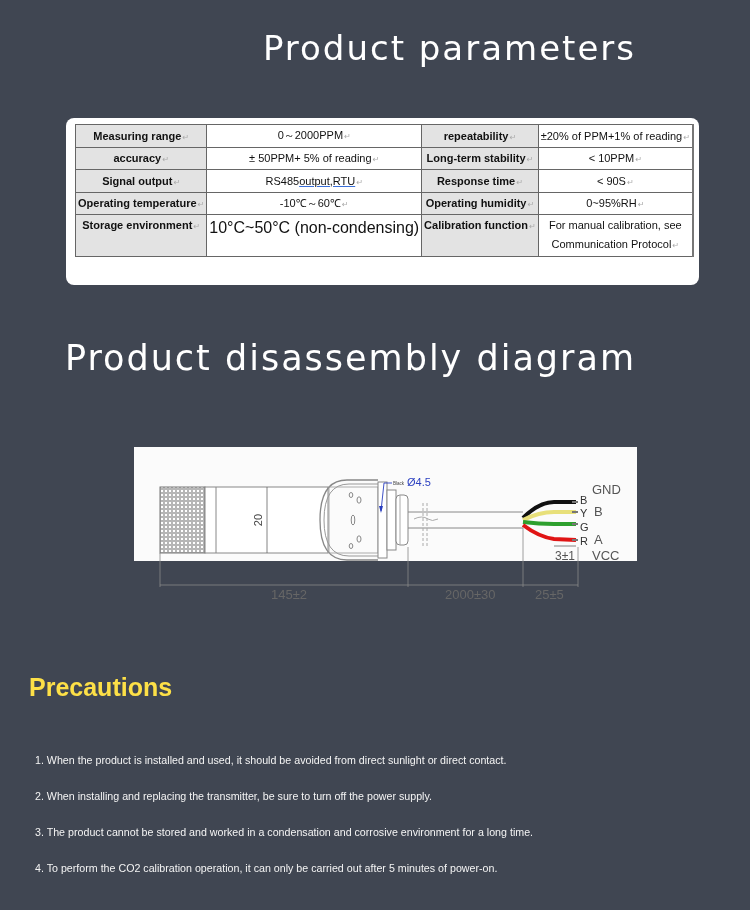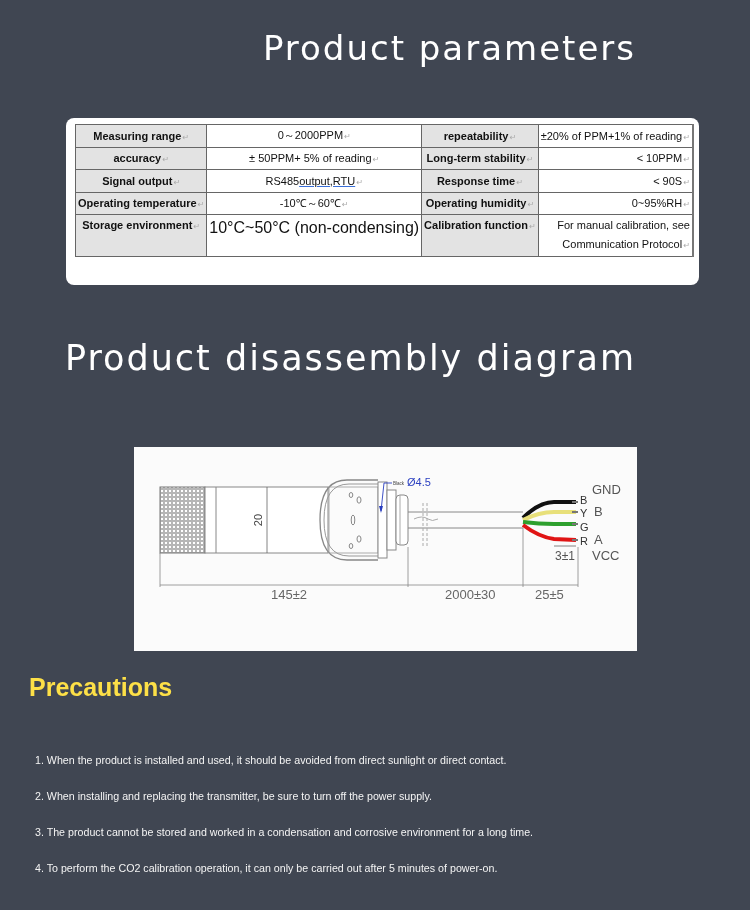--- a/index.html
+++ b/index.html
@@ -45,31 +45,31 @@
       text-align: center;
       height: 22.5px;
       padding: 0 2px;
       white-space: nowrap;
     }
     table.spec td.k { background: #e3e3e3; font-weight: bold; }
     table.spec td.v { background: #ffffff; }
     table.spec td.c1 { width: 148px; }
     table.spec td.c2 { width: 124px; }
     table.spec td.c3 { width: 139px; }
-    table.spec td.c4 { width: 179px; text-align: right; }
+    table.spec td.c4 { width: 179px; }
     table.spec tr.tall td { height: 42px; vertical-align: top; padding-top: 4px; }
     table.spec tr.tall td.v.wrap { white-space: normal; line-height: 19px; padding-top: 1px; }
     .rm { color: #aaa; font-size: 8px; font-weight: normal; margin-left: 1px; }
     .ul { text-decoration: underline; text-decoration-color: #3a6fd8; }
 
     
     .diagram {
       position: absolute;
       left: 134px; top: 447px;
-      width: 503px; height: 204px;
+      width: 503px; height: 114px;
       background: #fbfbfb;
     }
     .diagram svg { display: block; }
 
     
     #title-precautions {
       position: absolute;
       left: 29px; top: 673px;
       font-size: 25px;
       color: #fde047;

